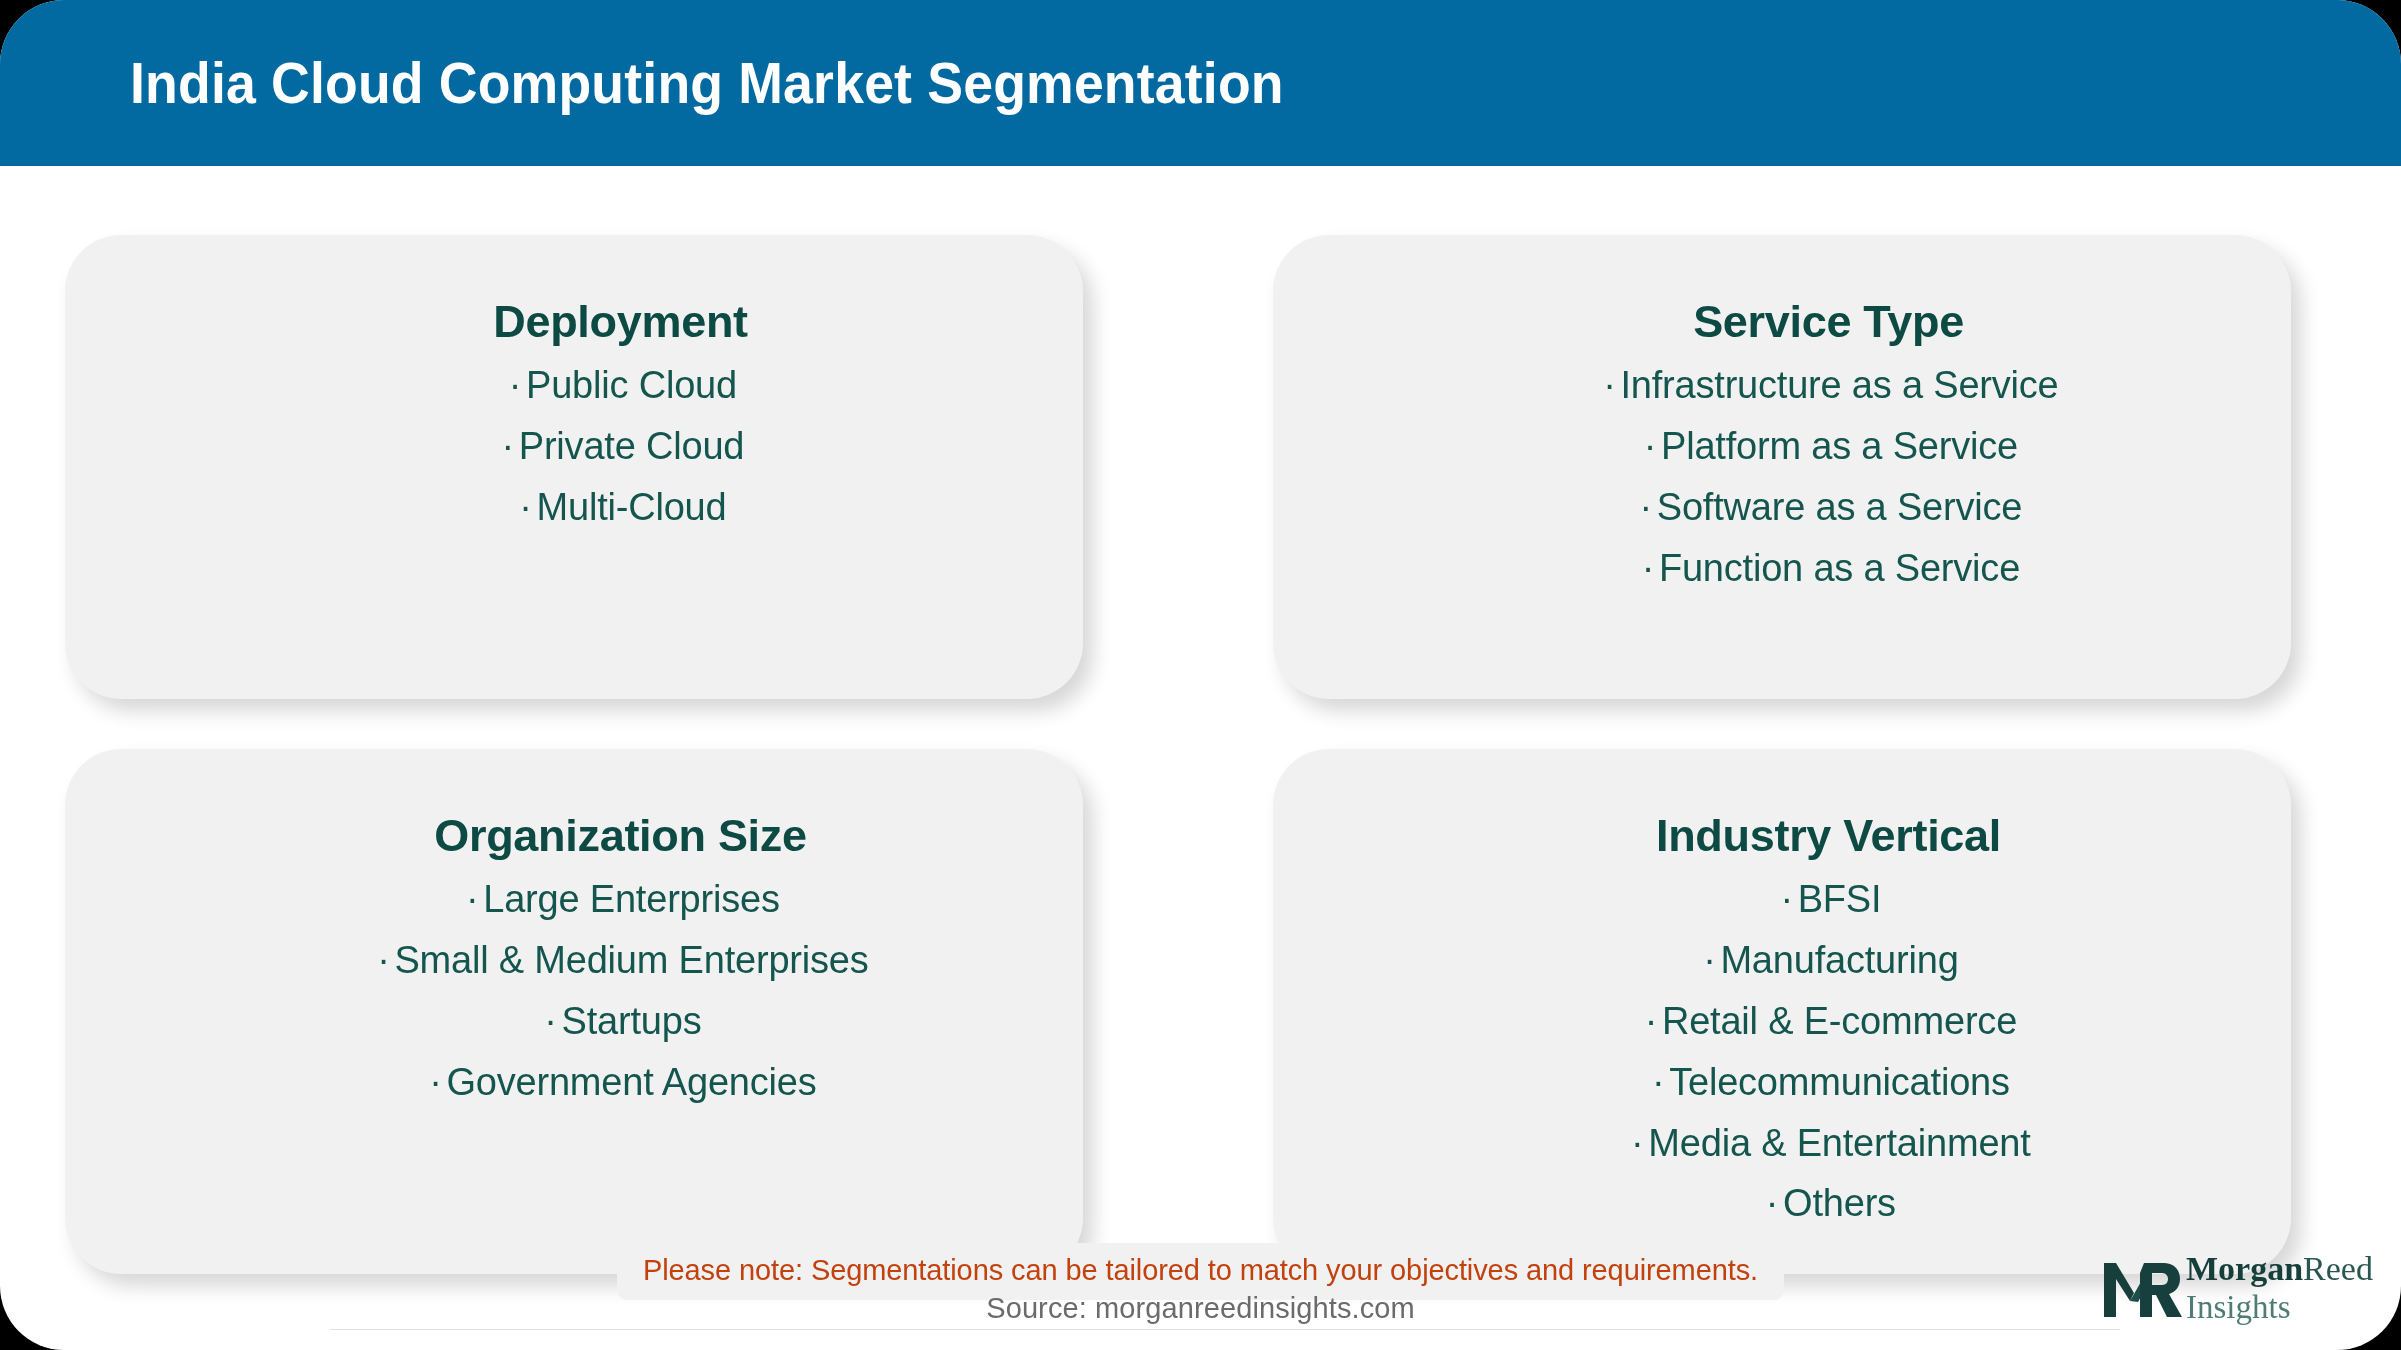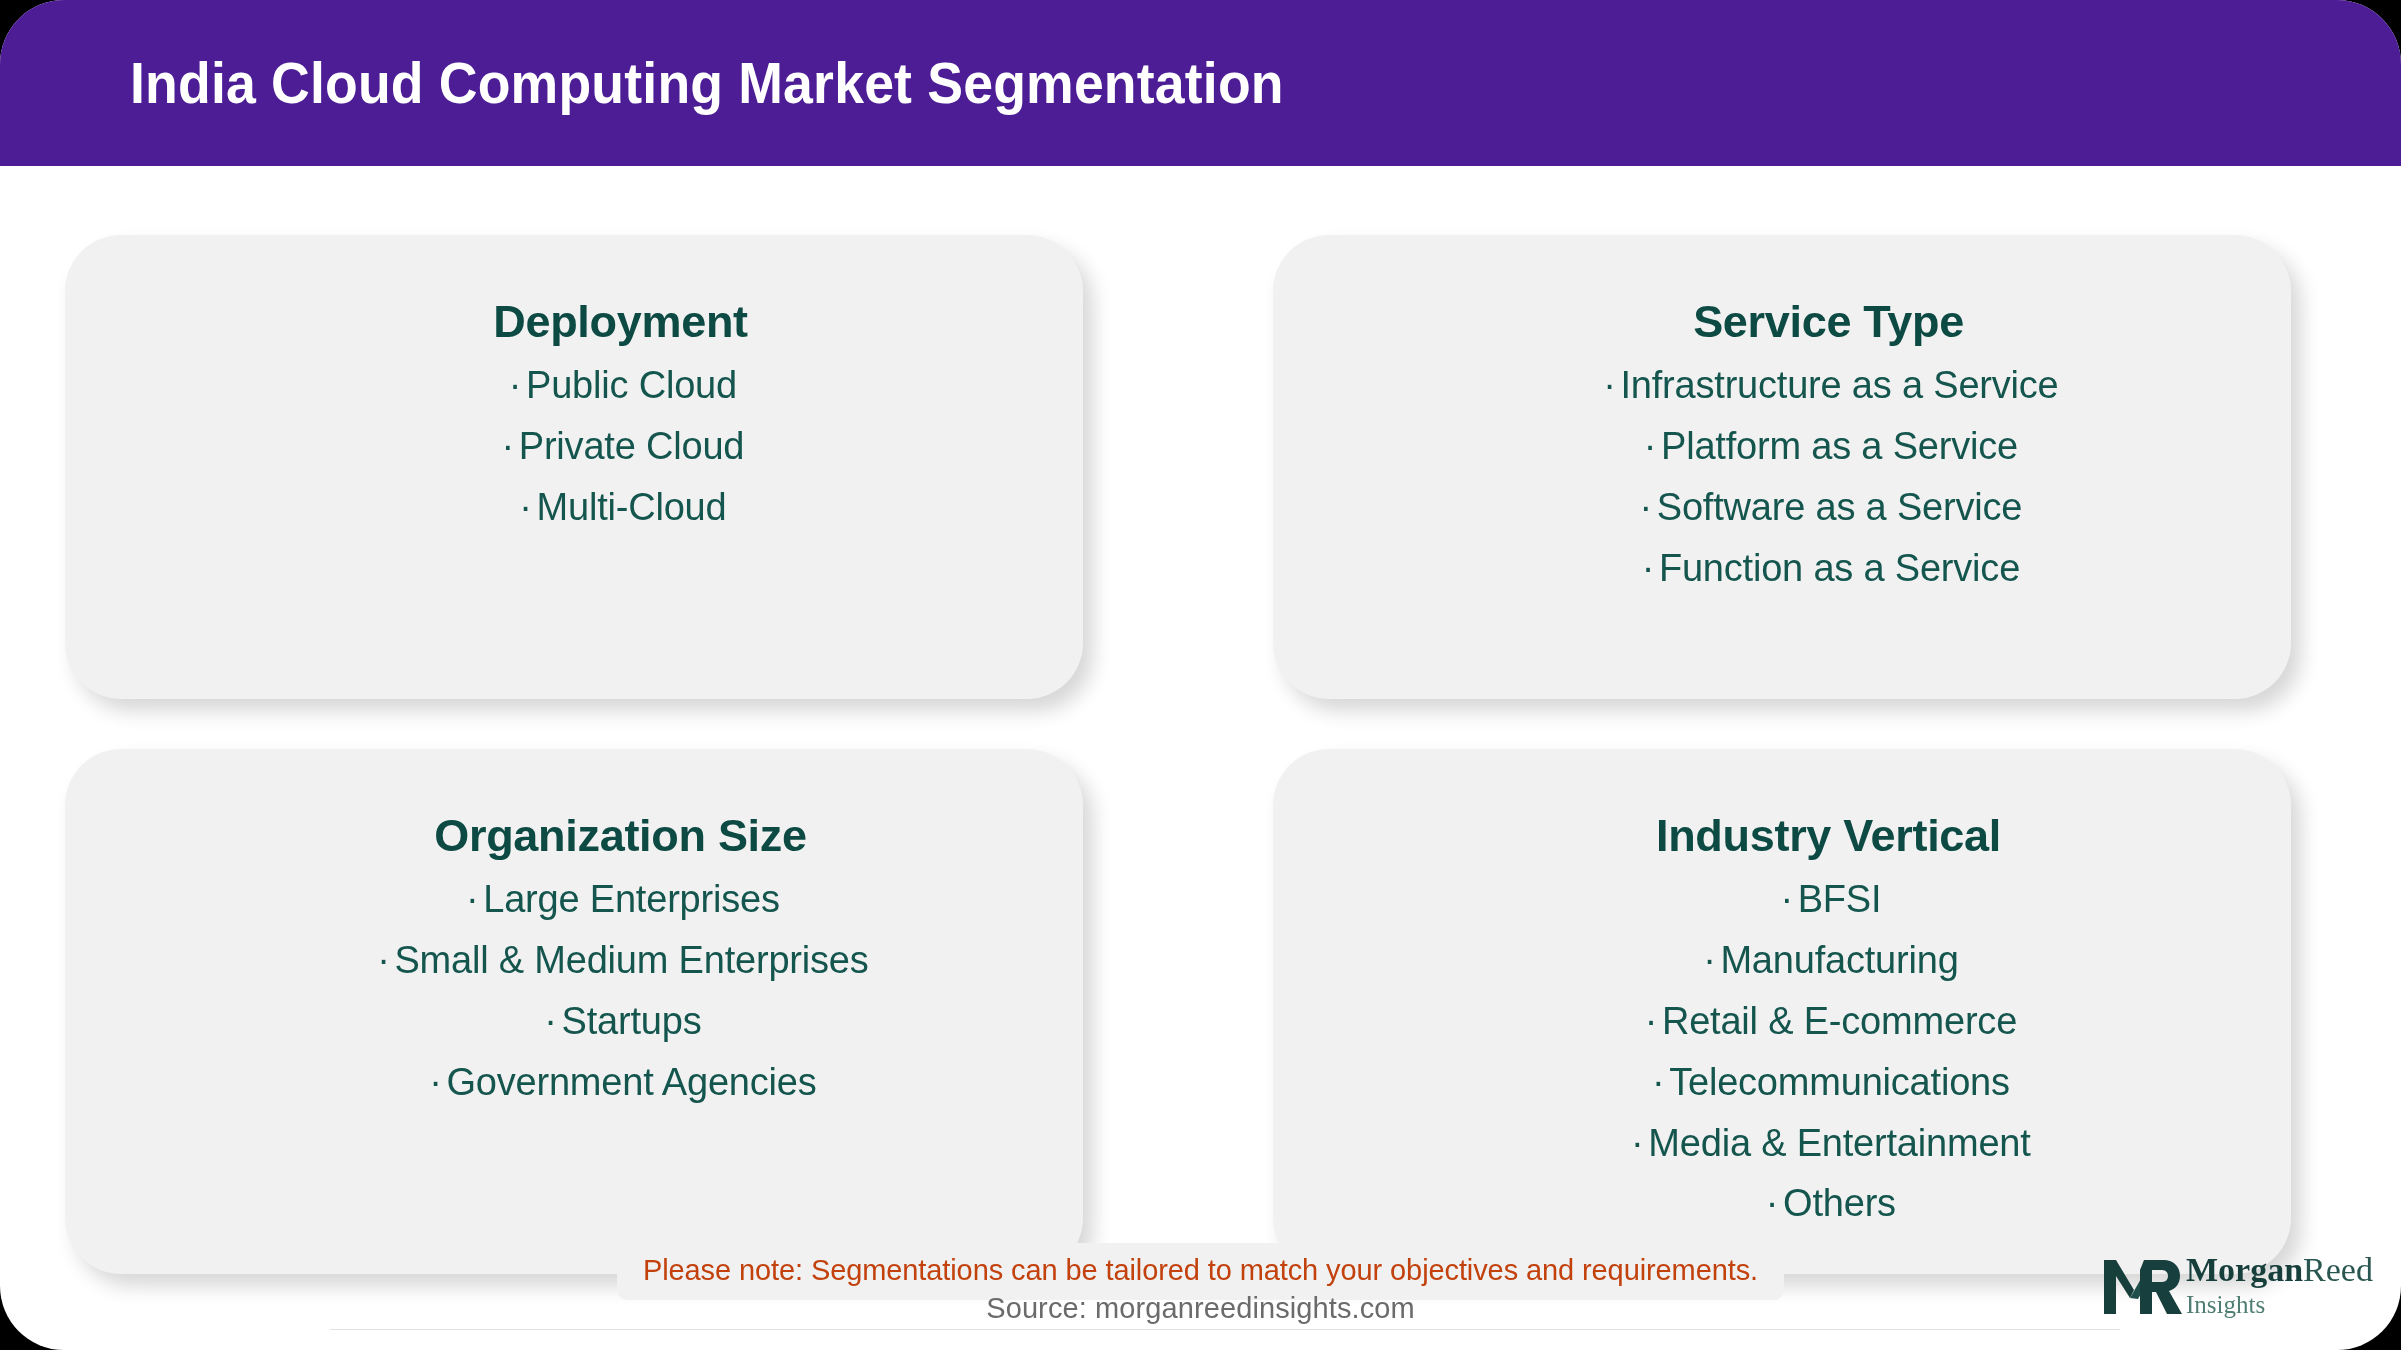--- a/index.html
+++ b/index.html
@@ -24,21 +24,21 @@
     box-sizing: border-box;
   }
 
   
   .header {
     position: absolute;
     left: 0;
     top: 0;
     width: 2401px;
     height: 166px;
-    background: #4c1d95;
+    background: #0369a1;
     display: flex;
     align-items: center;
   }
   .header-title {
     margin-left: 130px;
     color: #ffffff;
     font-size: 57px;
     font-weight: bold;
     letter-spacing: 0.2px;
     font-family: "Liberation Sans Narrow", "Liberation Sans", sans-serif;
@@ -158,21 +158,21 @@
     font-size: 34px;
     font-weight: bold;
     color: #163f3c;
     white-space: nowrap;
   }
   .logo-line1 .reed {
     font-weight: normal;
     color: #29564f;
   }
   .logo-line2 {
-    font-size: 25px;
+    font-size: 33px;
     color: #4f7d72;
     margin-top: 5px;
     white-space: nowrap;
   }
 </style>
 </head>
 <body>
 
 <div class="page">
 

